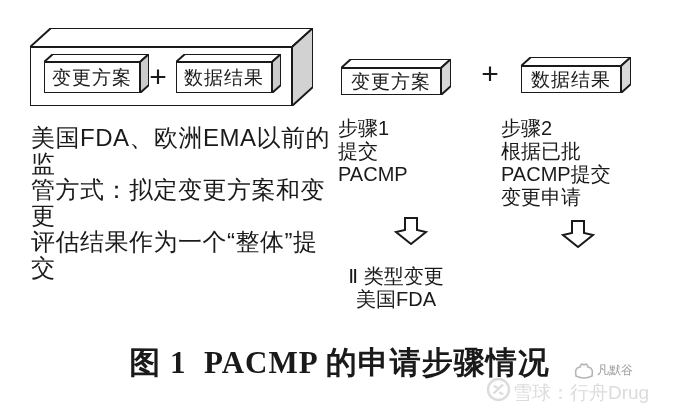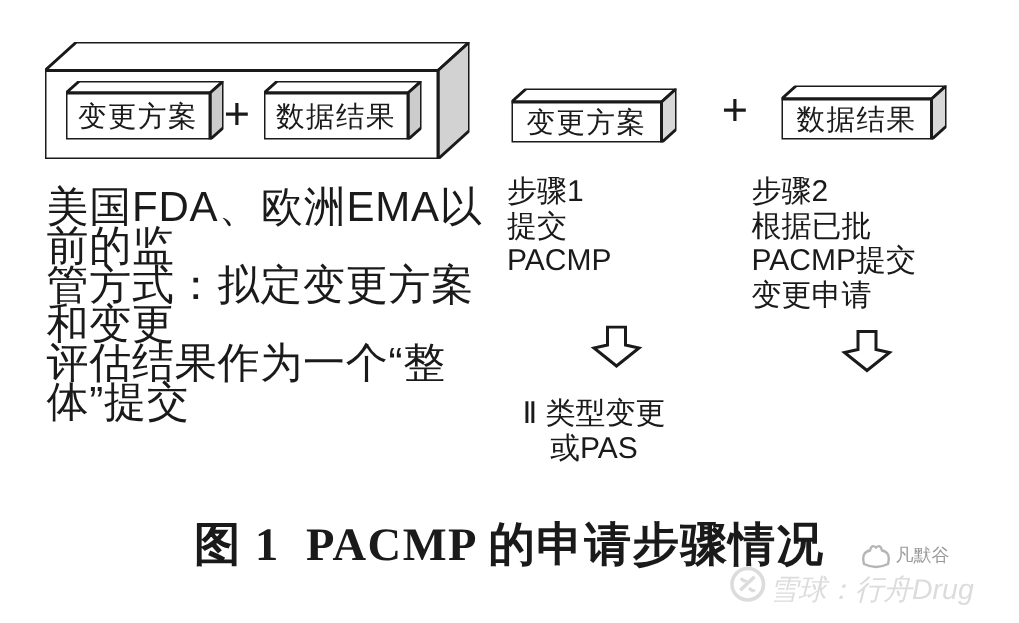--- a/index.html
+++ b/index.html
@@ -15,37 +15,37 @@
     position:absolute; display:flex; align-items:center; justify-content:center;
     font-size:19px; font-weight:500; letter-spacing:1px; white-space:nowrap;
   }
   .lbl-inner { left:0; top:8px; width:96px; height:31px; }
   .lbl-mid   { left:0; top:9px; width:100px; height:27px; }
   .plus {
     position:absolute; width:32px; height:32px; display:flex; align-items:center;
     justify-content:center; font-size:30px; font-weight:500;
   }
   .note {
-    position:absolute; white-space:pre-line; font-size:28px; line-height:26px;
+    position:absolute; white-space:pre-line; font-size:24px; line-height:26px;
     font-weight:500; letter-spacing:0.5px;
   }
   .steps {
     position:absolute; white-space:pre-line; text-align:left;
     font-size:20px; line-height:23px; font-weight:500;
   }
   .result {
     position:absolute; white-space:pre-line; text-align:center;
     font-size:20px; line-height:23px; font-weight:500;
   }
   .caption {
     position:absolute; left:0; top:342px; width:679px; text-align:center;
     font-family:"Liberation Serif","DejaVu Serif",serif;
     font-size:31px; font-weight:700; white-space:pre; letter-spacing:1px;
   }
-  .wm-light { color:#dcdcdc;font-style:italic; }
+  .wm-light { color:#dcdcdc; }
   .wm-mid   { color:#9b9b9b; }
   .wm-text  { position:absolute; white-space:nowrap; font-weight:500; }
 </style>
 </head>
 <body>
 
 <div class="stage">
 
   <div class="box3d" style="left:30px; top:28px;">
     <svg width="283" height="78" viewBox="0 0 283 78">
@@ -94,21 +94,21 @@
 提交
 PACMP</div>
 
   <div class="box3d" style="left:393px; top:217px;">
     <svg width="36" height="30" viewBox="0 0 36 30">
       <polygon points="12,1 24,1 24,13 33,15 18,27 3,15 12,13" fill="#ffffff" stroke="#1a1a1a" stroke-width="2" stroke-linejoin="miter"></polygon>
     </svg>
   </div>
 
   <div class="result" style="left:330px; top:265px; width:132px;">Ⅱ 类型变更
-或PAS</div>
+美国FDA</div>
 
   <div class="box3d" style="left:521px; top:57px;">
     <svg width="110" height="36" viewBox="0 0 110 36">
       <polygon points="0,9 10,0 110,0 100,9" fill="#ffffff" stroke="#1a1a1a" stroke-width="2"></polygon>
       <polygon points="100,9 110,0 110,27 100,36" fill="#d8d8d8" stroke="#1a1a1a" stroke-width="2"></polygon>
       <polygon points="0,9 100,9 100,36 0,36" fill="#ffffff" stroke="#1a1a1a" stroke-width="2"></polygon>
     </svg>
     <span class="box-label lbl-mid">数据结果</span>
   </div>
 

